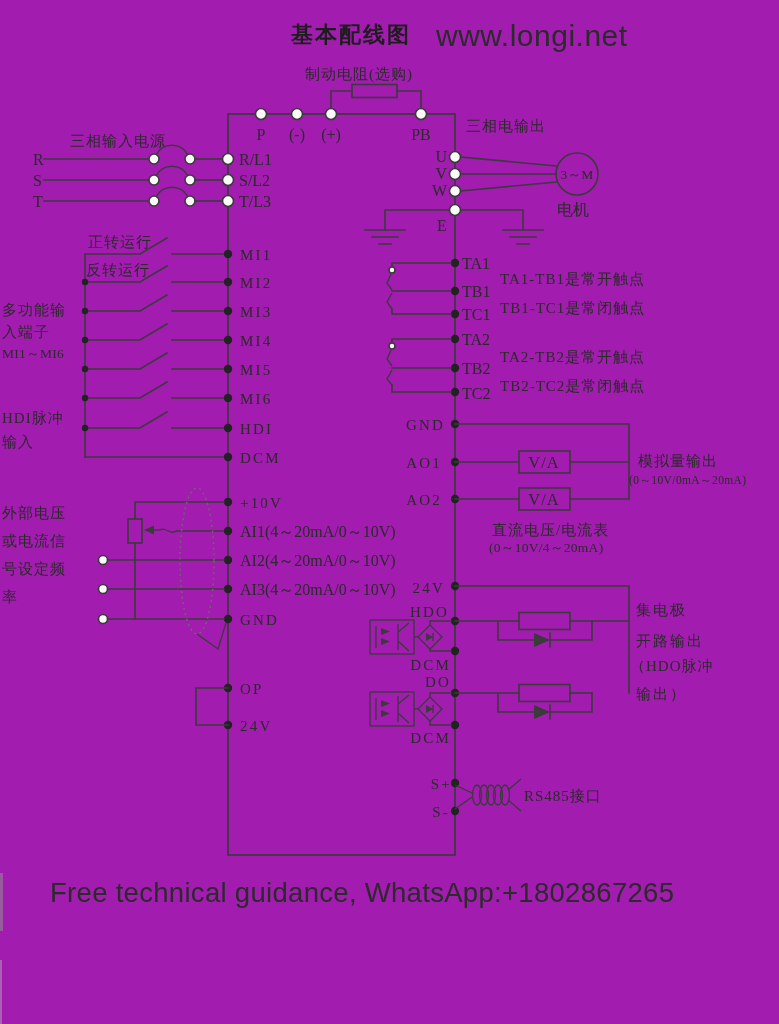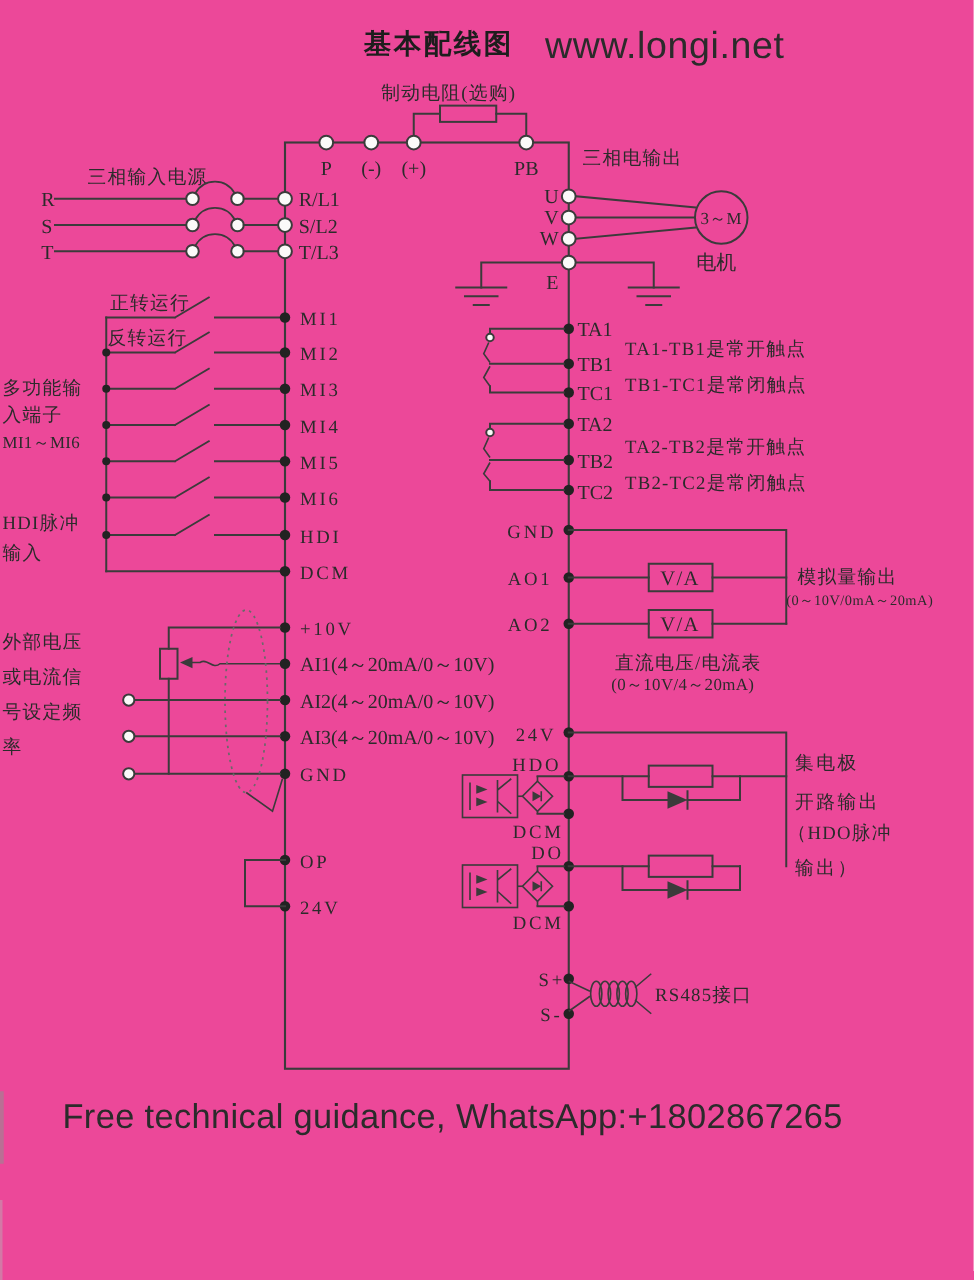--- a/index.html
+++ b/index.html
@@ -1,16 +1,16 @@
 <!DOCTYPE html>
 <html><head>
 <meta charset="utf-8">
 <style>
   html,body{margin:0;padding:0;background:#ffffff;}
-  .page{position:relative;width:779px;height:1024px;background:#ec4899;overflow:hidden;
+  .page{position:relative;width:779px;height:1024px;background:#a21caf;overflow:hidden;
         font-family:"Liberation Serif","DejaVu Serif",serif;}
   svg{display:block;}
   
   .w   {fill:none;stroke:#3b3b3b;stroke-width:1.6;stroke-linecap:square;}
   .wt  {fill:none;stroke:#3b3b3b;stroke-width:1.3;}
   .box {fill:none;stroke:#3b3b3b;stroke-width:1.7;}
   .oc  {fill:#fbfaf9;stroke:#3b3b3b;stroke-width:1.6;}   
   .dot {fill:#222;stroke:none;}                          
   .blk {fill:#3b3b3b;stroke:none;}
   .shield{fill:none;stroke:#6a6a6a;stroke-width:1.4;stroke-dasharray:2 3.6;}

